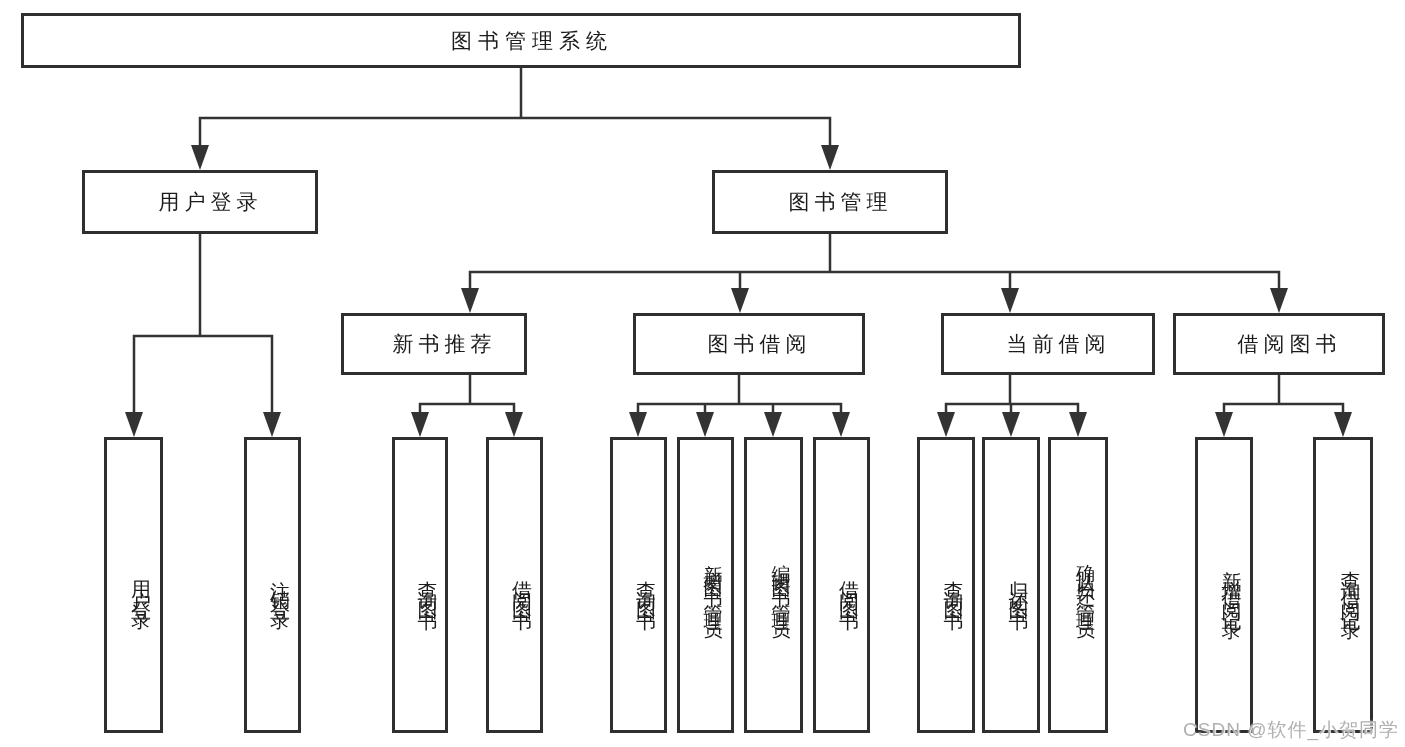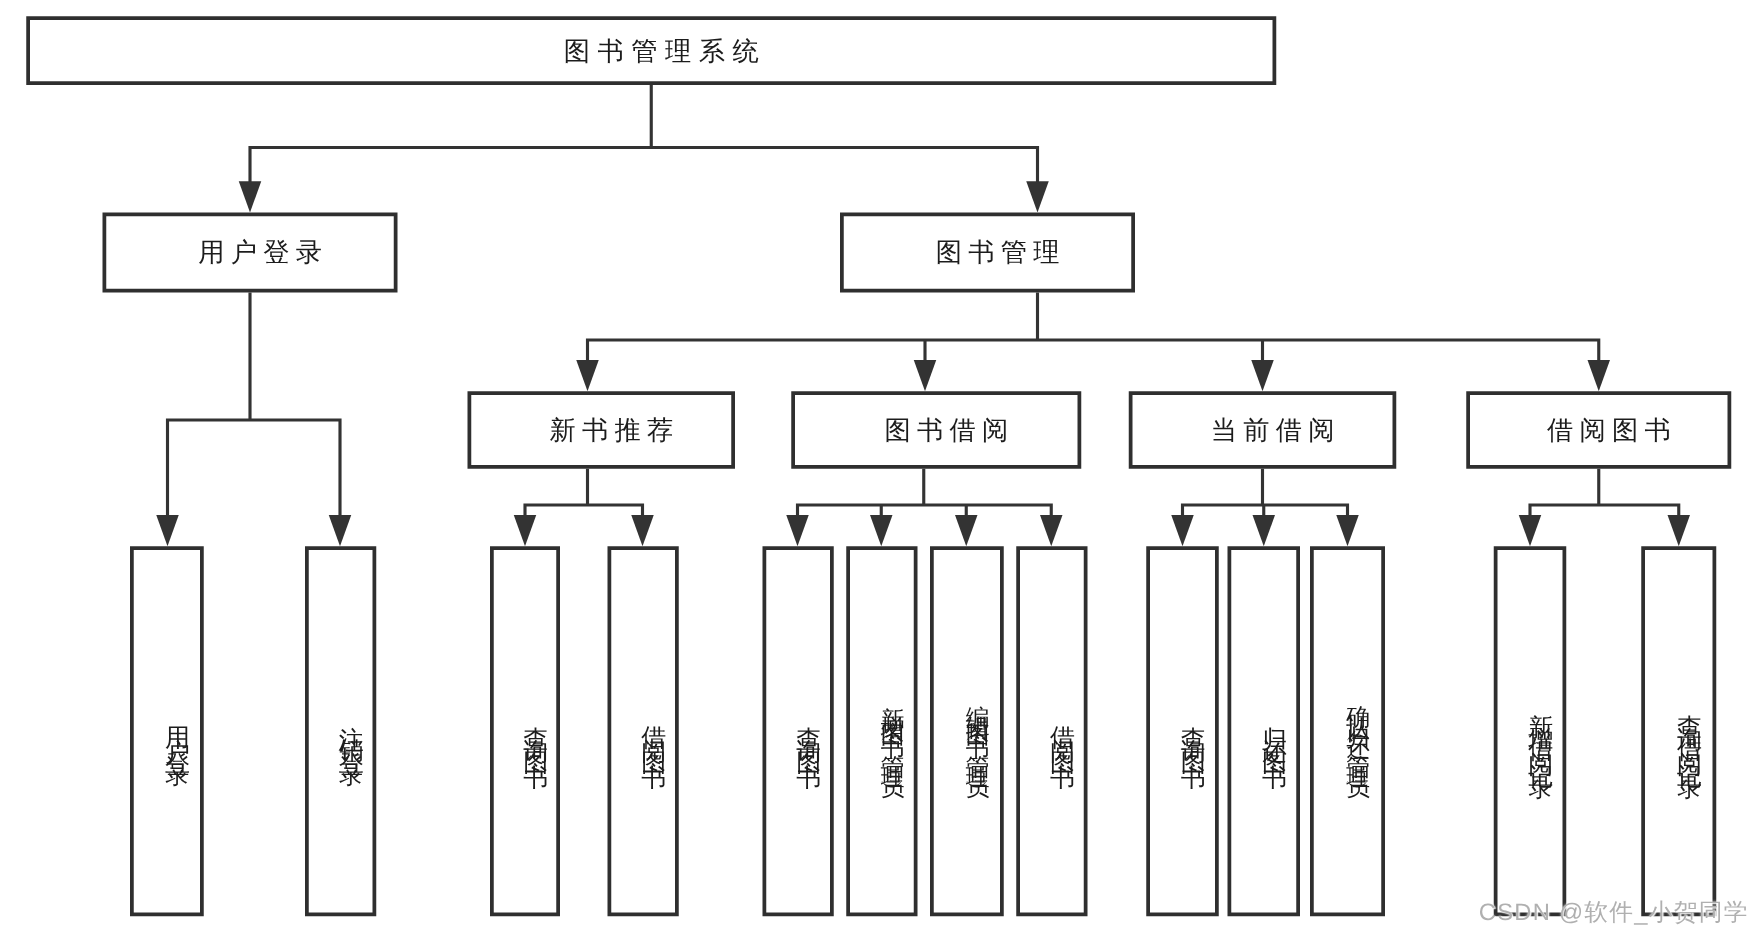--- a/index.html
+++ b/index.html
@@ -137,31 +137,31 @@
     </g>
   </svg>
 
   <div class="node node-h node-root" style="left:21px;top:13px;width:1000px;height:55px">
     <span>图书管理系统</span>
   </div>
 
   <div class="node node-h" style="left:82px;top:170px;width:236px;height:64px">
     <span>用户登录</span>
   </div>
-  <div class="node node-h" style="left:672px;top:170px;width:236px;height:64px">
+  <div class="node node-h" style="left:712px;top:170px;width:236px;height:64px">
     <span>图书管理</span>
   </div>
 
-  <div class="node node-h" style="left:374px;top:313px;width:214px;height:62px">
+  <div class="node node-h" style="left:341px;top:313px;width:186px;height:62px">
     <span>新书推荐</span>
   </div>
   <div class="node node-h" style="left:633px;top:313px;width:232px;height:62px">
     <span>图书借阅</span>
   </div>
-  <div class="node node-h" style="left:903px;top:313px;width:214px;height:62px">
+  <div class="node node-h" style="left:941px;top:313px;width:214px;height:62px">
     <span>当前借阅</span>
   </div>
   <div class="node node-h" style="left:1173px;top:313px;width:212px;height:62px">
     <span>借阅图书</span>
   </div>
 
   <div class="node node-v" style="left:104px;top:437px;width:59px;height:296px">
     <span>用户登录</span>
   </div>
   <div class="node node-v" style="left:244px;top:437px;width:57px;height:296px">

